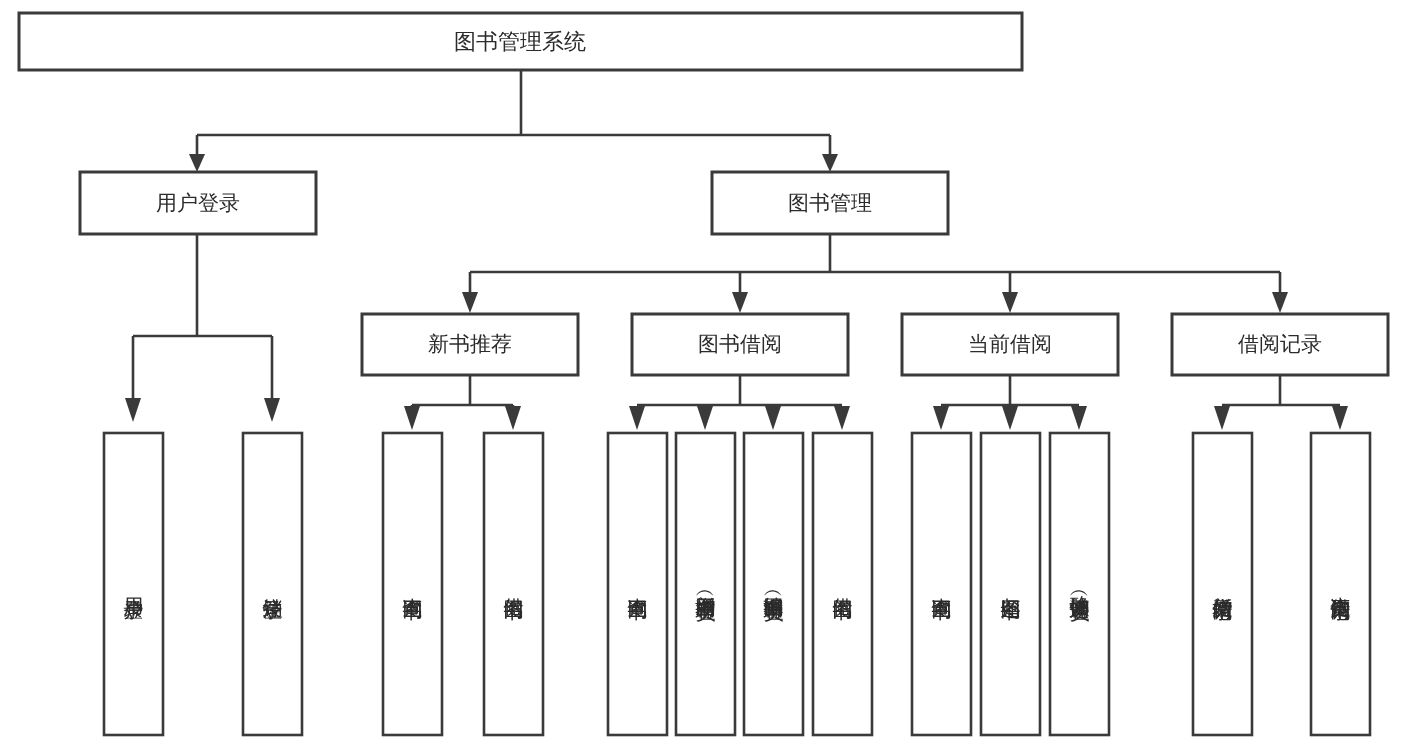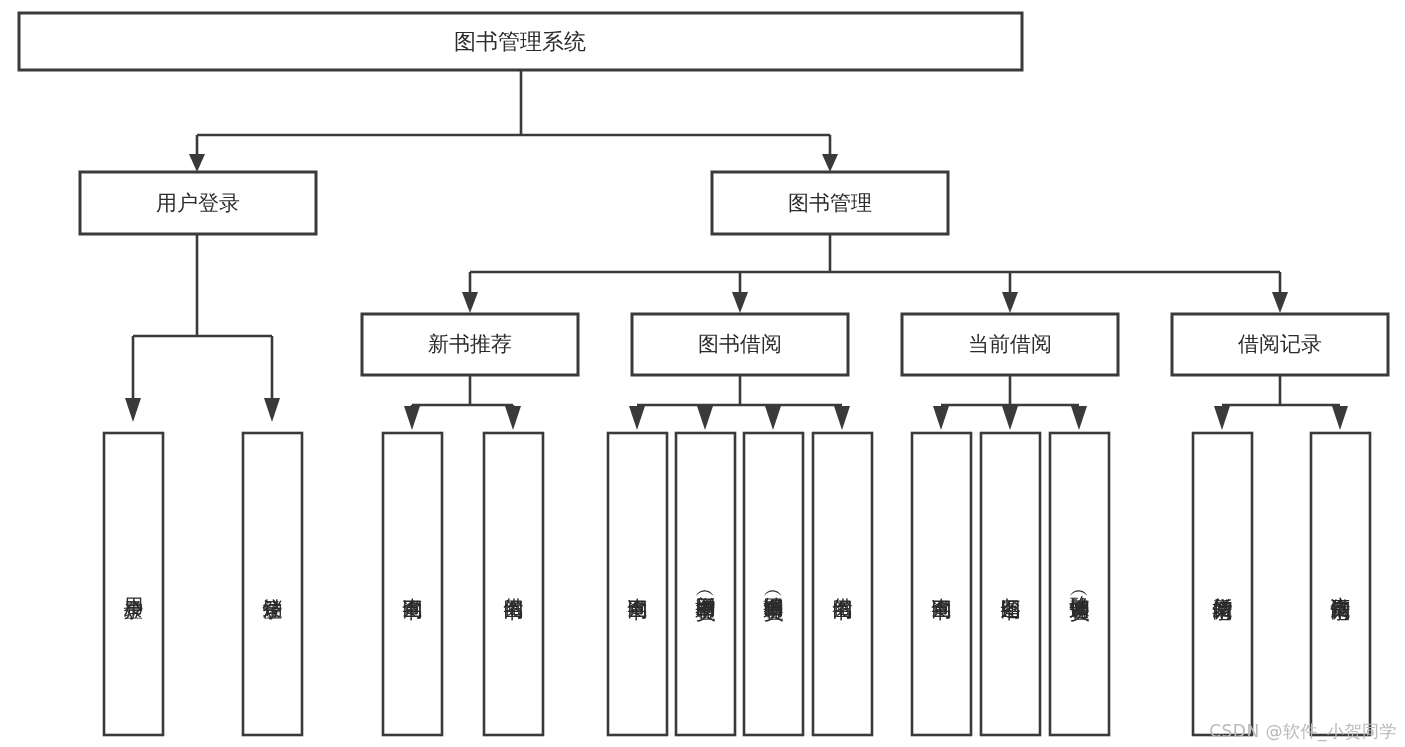--- a/index.html
+++ b/index.html
@@ -227,14 +227,13 @@
     <div class="leaf-label" style="left:813px; top:433px; width:59px; height:302px;">借阅图书</div>
 
     <div class="leaf-label" style="left:912px; top:433px; width:59px; height:302px;">查询图书</div>
     <div class="leaf-label" style="left:981px; top:433px; width:59px; height:302px;">归还图书</div>
     <div class="leaf-label" style="left:1050px; top:433px; width:59px; height:302px;">确认归还（管理员）</div>
 
     <div class="leaf-label" style="left:1193px; top:433px; width:59px; height:302px;">新增借阅记录</div>
     <div class="leaf-label" style="left:1311px; top:433px; width:59px; height:302px;">查询借阅记录</div>
   </div>
 
-  <div class="watermark">CSDN @软件_小贺同学</div>
 </div>
 
 </body></html>

